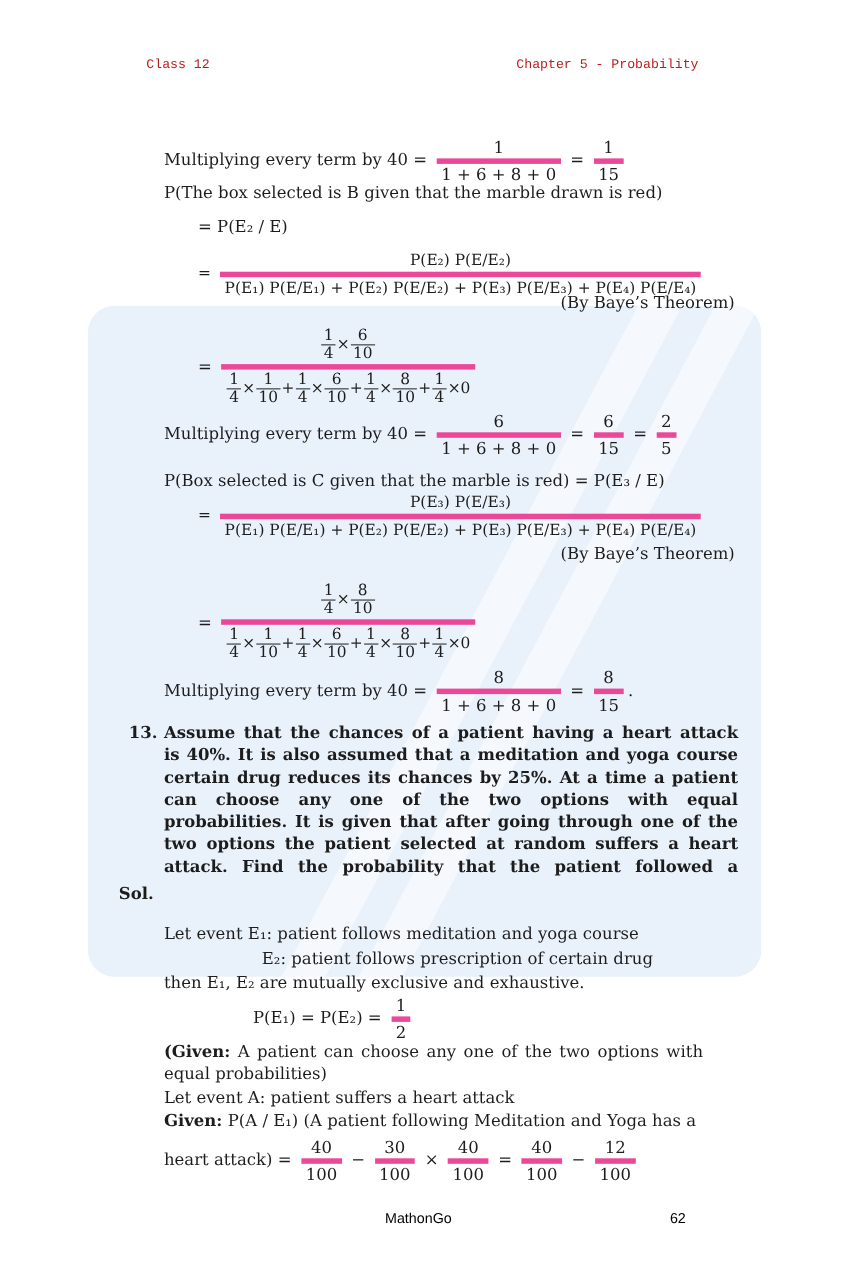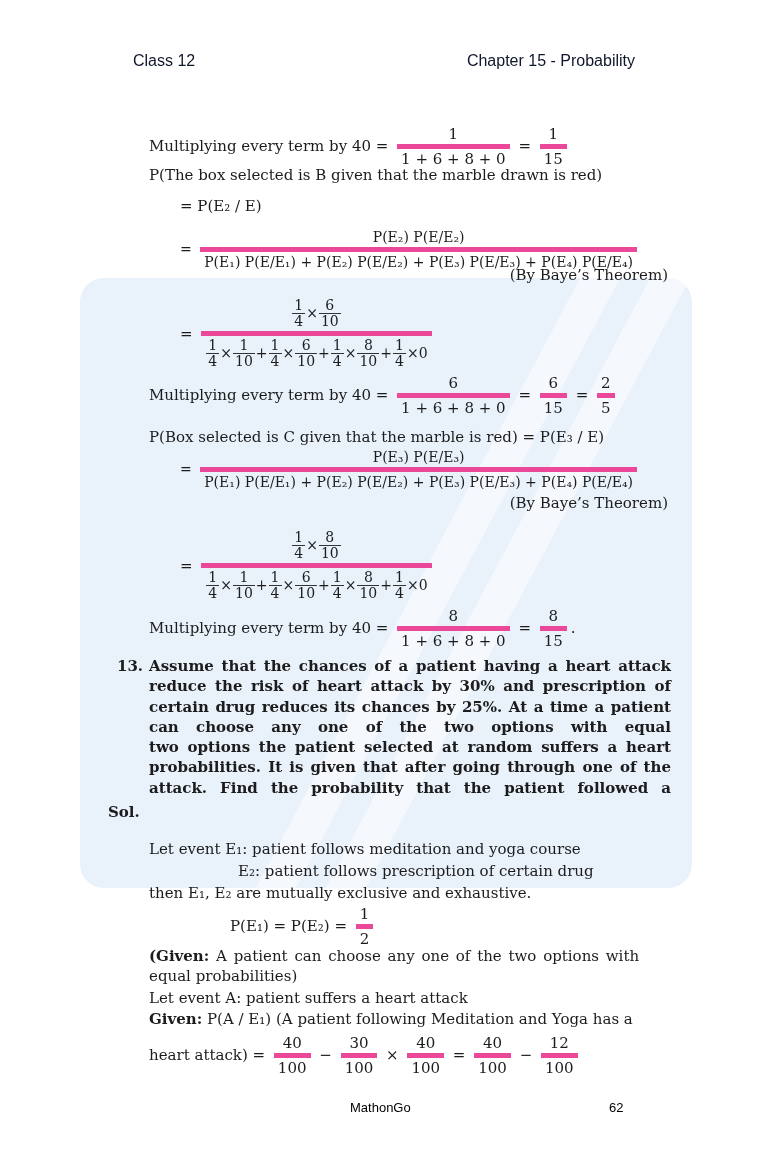--- a/index.html
+++ b/index.html
@@ -10,21 +10,21 @@
   .watermark-bg {
     position: absolute; left: 80px; top: 278px; width: 612px; height: 610px;
     background: #e9f1fb; border-radius: 24px; z-index: 0; overflow: hidden;
   }
   .wm-stripe {
     position: absolute; top: -40px; width: 40px; height: 720px; background: #ffffff;
     opacity: 0.55; transform: skewX(-28deg);
   }
   .header {
     position: absolute; top: 52px; left: 133px; right: 133px; display: flex; justify-content: space-between;
-    font-family: Liberation Sans, sans-serif; font-size: 16px; color: #0f172a; z-index: 2;
+    font-family: Liberation Mono, monospace; font-size: 12px; color: #b91c1c; z-index: 2;
   }
   .footer {
     position: absolute; top: 1100px; left: 0; right: 0; height: 20px;
     font-family: "Liberation Sans", sans-serif; font-size: 13px; color: #000000; z-index: 2;
   }
   .footer .brand { position: absolute; left: 350px; }
   .footer .pnum { position: absolute; left: 609px; }
   .content { position: absolute; left: 0; top: 0; width: 768px; z-index: 2; }
   .line { position: absolute; font-size: 15px; line-height: 18px; white-space: nowrap; }
   .frac { display: inline-flex; flex-direction: column; align-items: center; vertical-align: middle; margin: 0 4px; }
@@ -41,21 +41,21 @@
 </head>
 <body>
 
 <div class="watermark-bg">
   <div class="wm-stripe" style="left:330px;"></div>
   <div class="wm-stripe" style="left:400px;"></div>
 </div>
 
 <div class="header">
   <span>Class 12</span>
-  <span>Chapter 15 - Probability</span>
+  <span>Chapter 5 - Probability</span>
 </div>
 
 <div class="content">
 
   <div class="line" style="left:149px; top:125px;">
     <span>Multiplying every term by 40 =</span>
     <span class="frac">
         <span class="num">1</span>
         <span class="den">1 + 6 + 8 + 0</span>
       </span>
@@ -192,25 +192,25 @@
     <span>=</span>
     <span class="frac">
         <span class="num">8</span>
         <span class="den">15</span>
       </span>.
   </div>
 
   <div class="line bold" style="left:117px; top:657px;">13.</div>
   <div class="q-text" style="top:656px;">
     <div>Assume that the chances of a patient having a heart attack</div>
-    <div>reduce the risk of heart attack by 30% and prescription of</div>
+    <div>is 40%. It is also assumed that a meditation and yoga course</div>
     <div>certain drug reduces its chances by 25%. At a time a patient</div>
     <div>can choose any one of the two options with equal</div>
+    <div>probabilities. It is given that after going through one of the</div>
     <div>two options the patient selected at random suffers a heart</div>
-    <div>probabilities. It is given that after going through one of the</div>
     <div>attack. Find the probability that the patient followed a</div>
   </div>
 
   <div class="line bold" style="left:108px; top:803px;">Sol.</div>
   <div class="line" style="left:149px; top:840px;">Let event E₁: patient follows meditation and yoga course</div>
   <div class="line" style="left:238px; top:862px;">E₂: patient follows prescription of certain drug</div>
   <div class="line" style="left:149px; top:884px;">then E₁, E₂ are mutually exclusive and exhaustive.</div>
   <div class="line" style="left:230px; top:905px;">
     <span>P(E₁) = P(E₂) =</span>
     <span class="frac">

